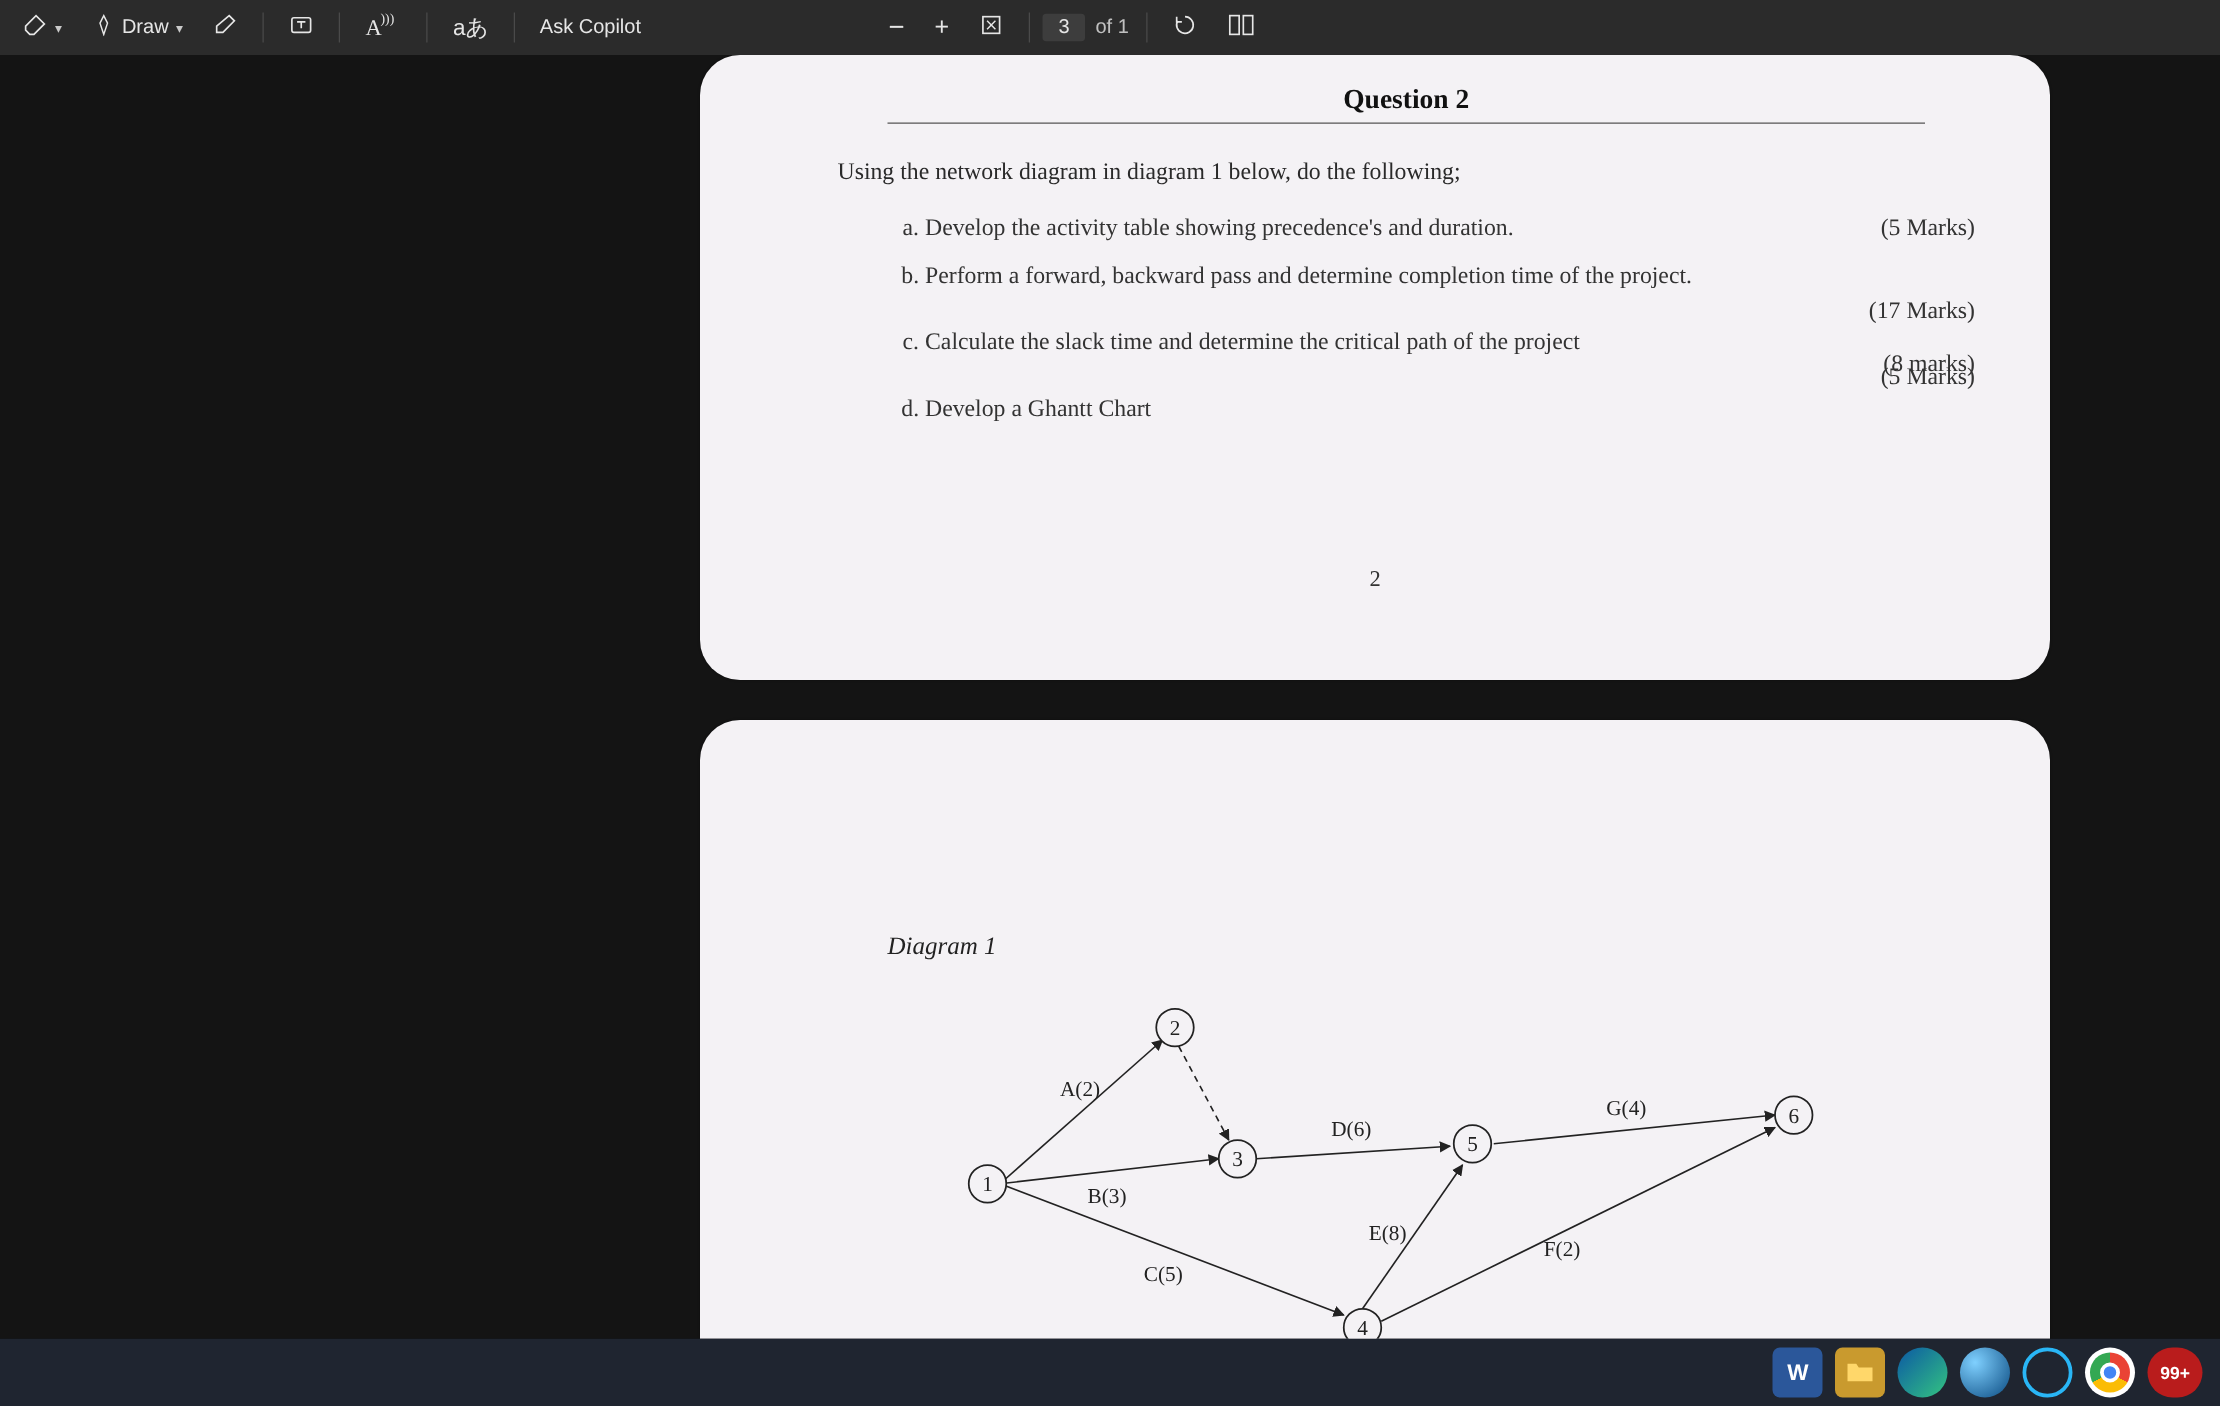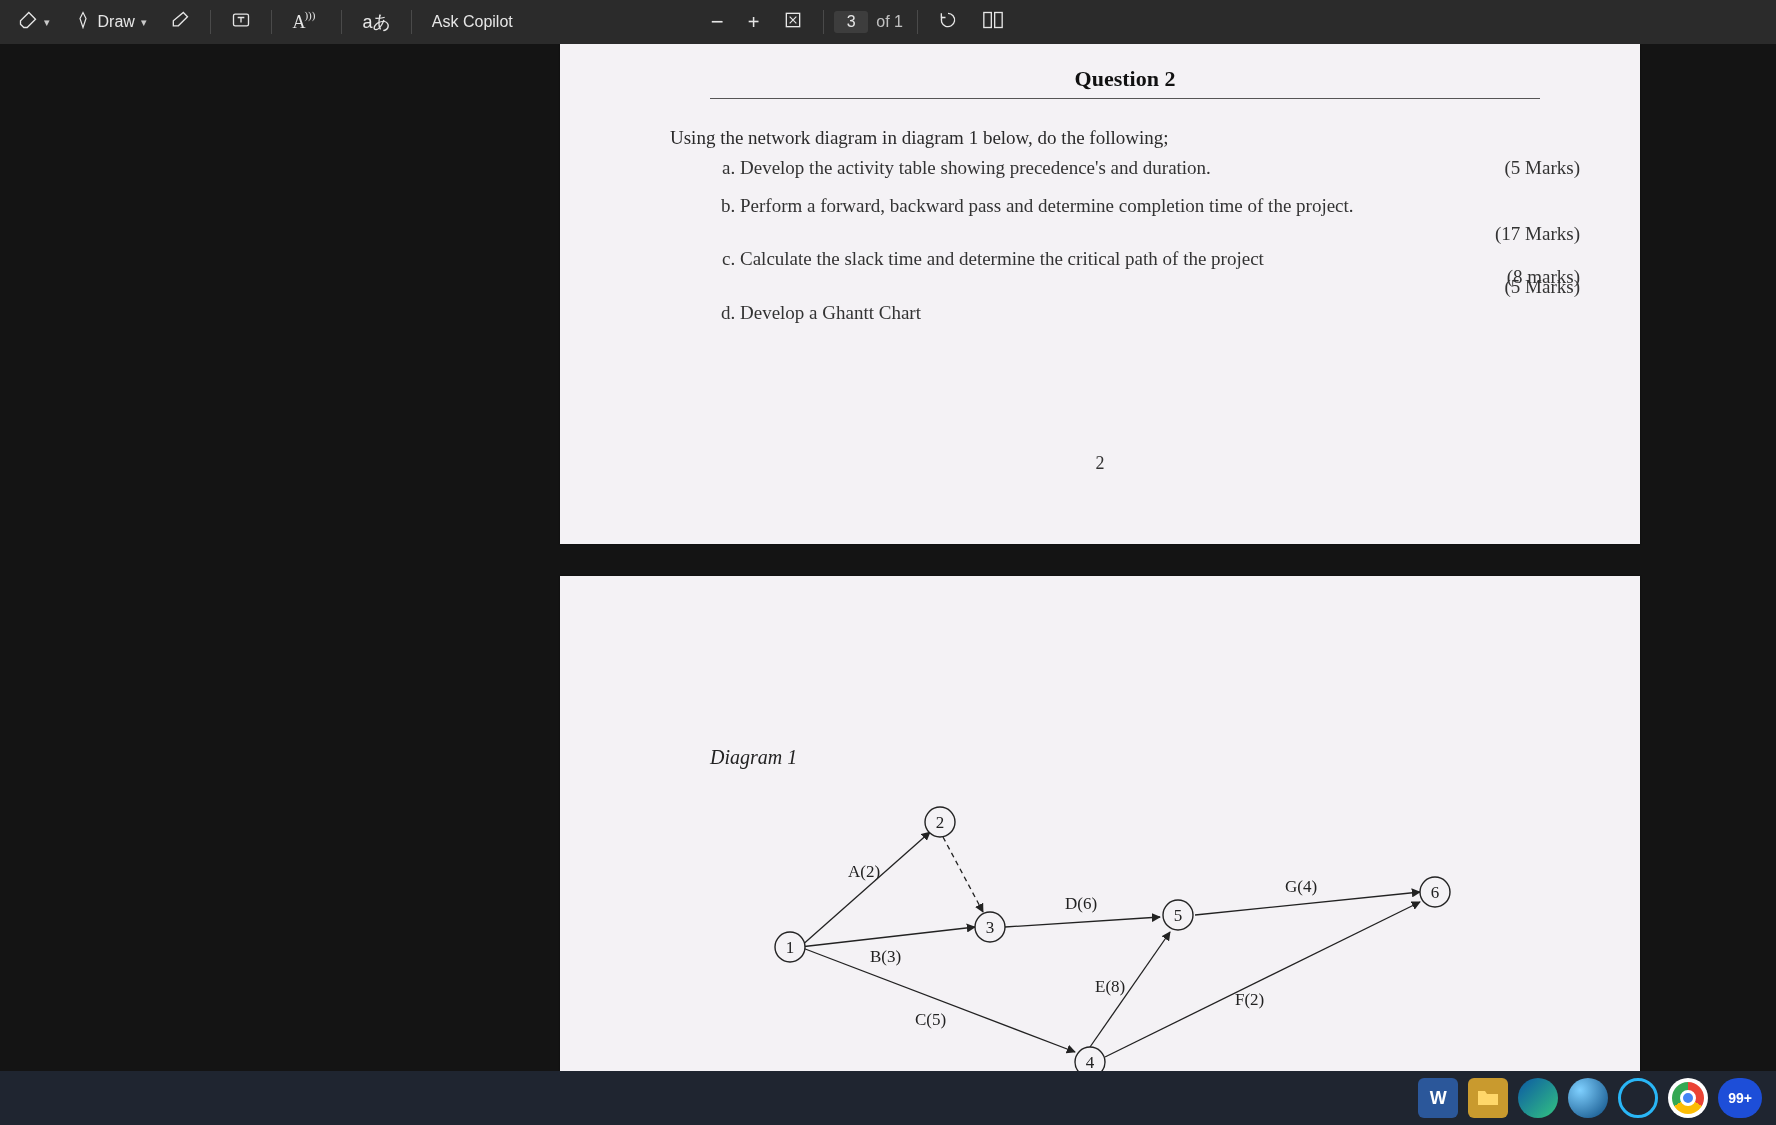--- a/index.html
+++ b/index.html
@@ -61,20 +61,21 @@
     top: 44px; left: 0; right: 0; bottom: 54px;
     background: #141414;
     overflow: hidden;
   }
   .page {
     position: absolute;
     background: #f4f2f5;
     color: #222;
     box-shadow: 0 0 2px rgba(0,0,0,.4);
     font-family: "Times New Roman", Times, serif;
+    border-radius: 32px;
   }
   .page.page1 {
     left: 560px;
     top: 0;
     width: 1080px;
     height: 500px;
     padding: 22px 60px 20px 110px;
   }
   .page.page2 {
     left: 560px;
@@ -89,21 +90,21 @@
     font-weight: 700;
     font-size: 22px;
     padding-bottom: 6px;
     border-bottom: 1px solid #555;
     margin: 0 40px 28px 40px;
     color: #111;
   }
   .q-intro {
     font-size: 19px;
     color: #2a2a2a;
-    margin-bottom: 5px;
+    margin-bottom: 20px;
   }
   .q-list {
     list-style: lower-alpha;
     padding-left: 70px;
     font-size: 19px;
     color: #333;
   }
   .q-list li { margin-bottom: 10px; position: relative; padding-right: 150px; line-height: 1.45; }
   .q-marks {
     position: absolute;
@@ -179,21 +180,21 @@
     content: ""; position: absolute; inset: 4px; border-radius: 50%;
     background: conic-gradient(#ea4335 0 120deg,#fbbc05 120deg 240deg,#34a853 240deg 360deg);
   }
   .task-icon.chrome::after {
     content: ""; position: absolute; inset: 12px; border-radius: 50%;
     background: #4285f4; border: 3px solid #fff;
   }
   .task-badge {
     min-width: 40px; height: 40px;
     border-radius: 20px;
-    background: #1d4ed8;
+    background: #b91c1c;
     color: #fff;
     font-size: 14px;
     font-weight: 600;
     display: flex; align-items: center; justify-content: center;
     padding: 0 10px;
   }
 
   
   .toolbar .right-cluster { margin-left: auto; display:flex; align-items:center; gap:4px;}
 </style>

